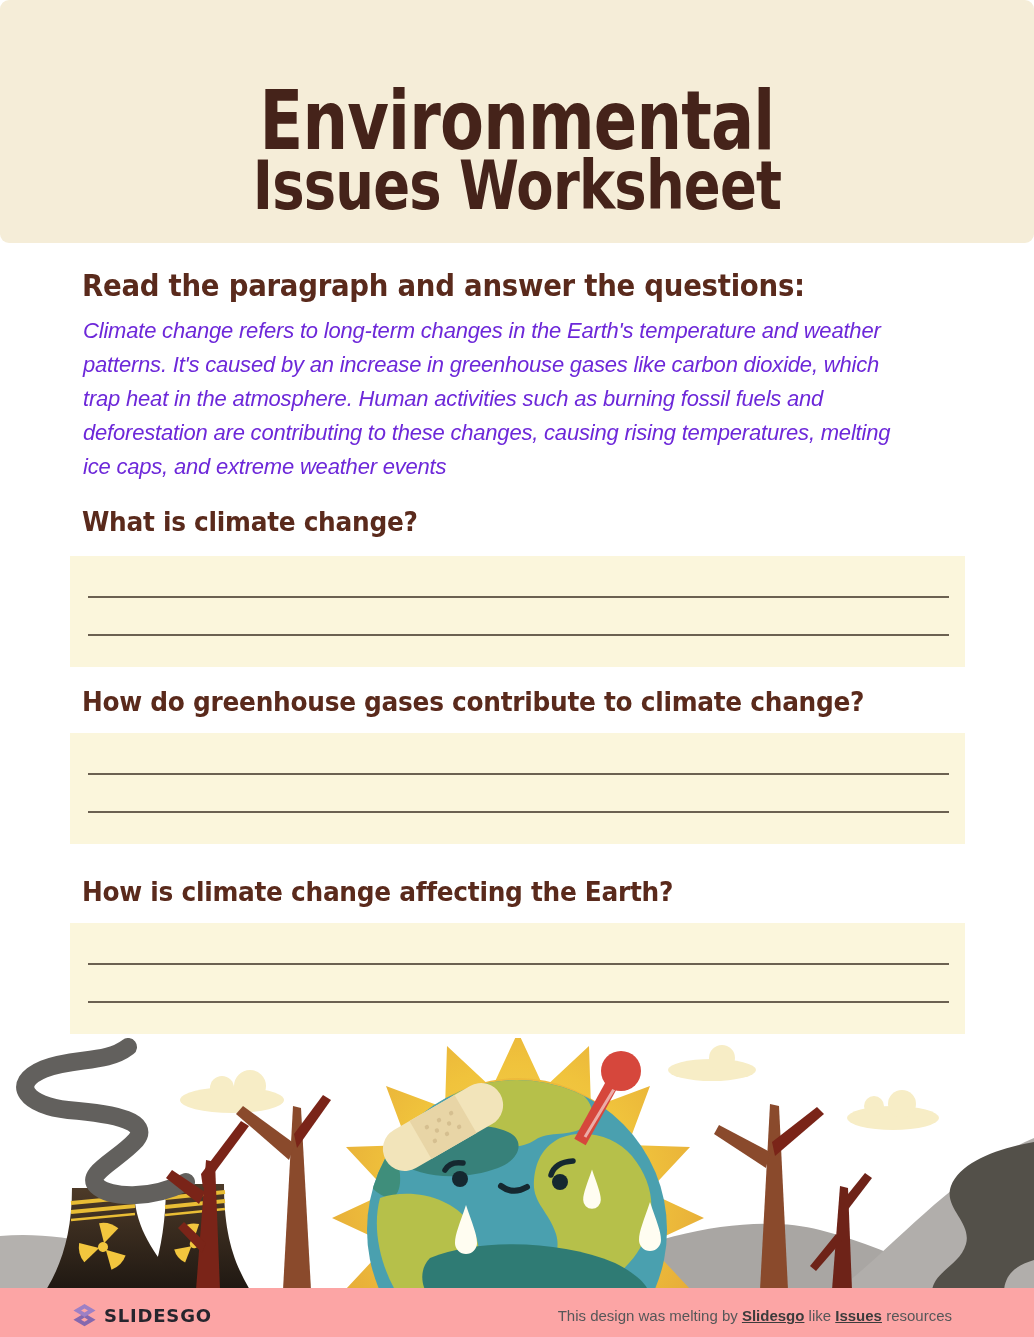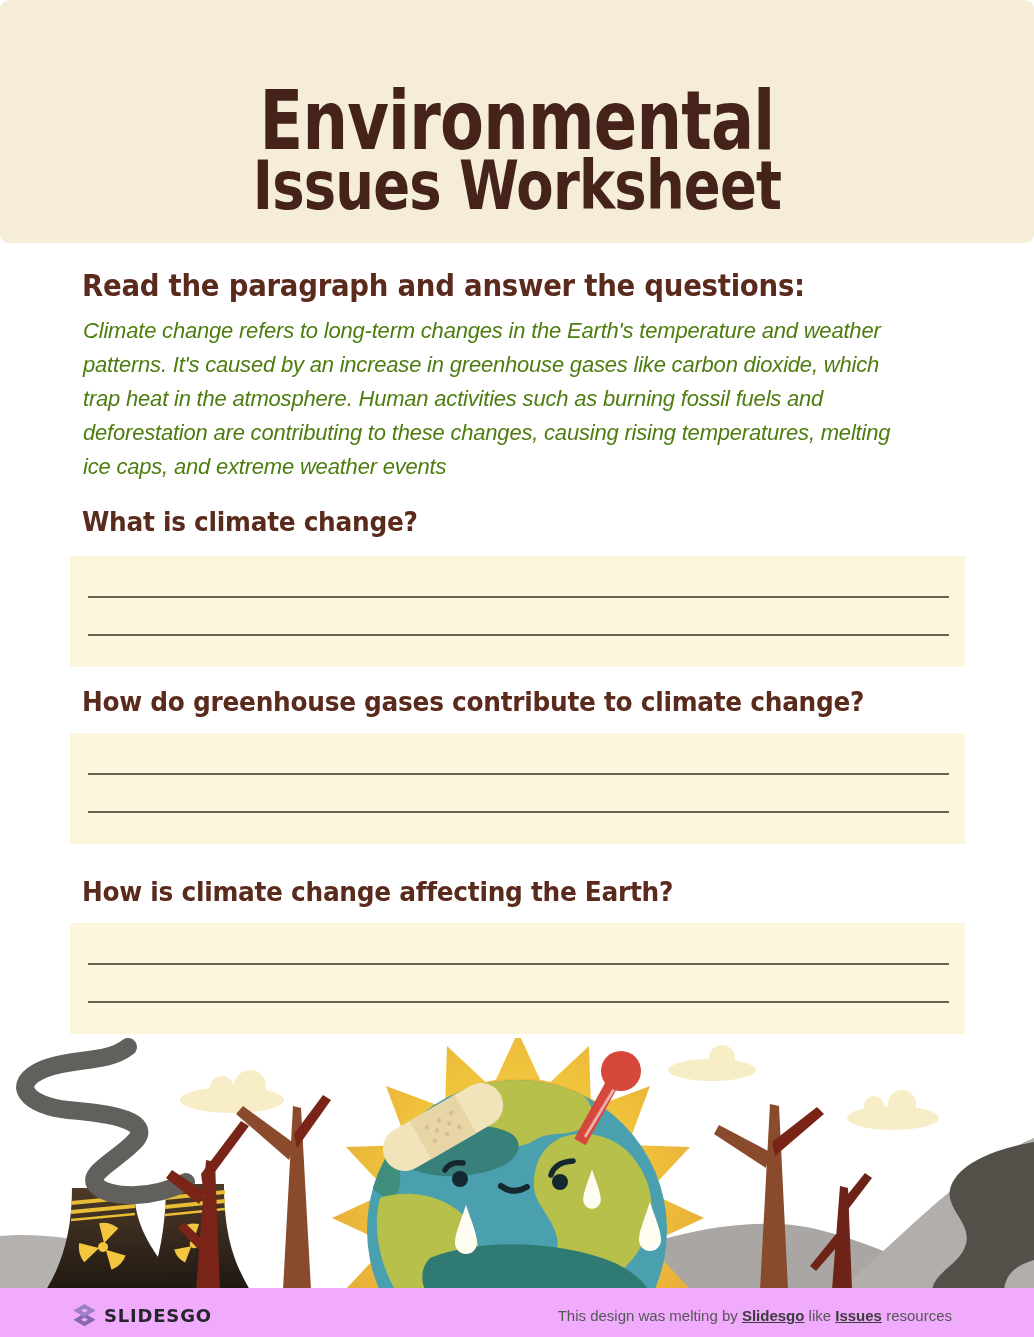--- a/index.html
+++ b/index.html
@@ -15,38 +15,38 @@
   .title-1{position:absolute;top:80px;left:0;width:100%;font-size:82px;
            transform:scaleX(.78);transform-origin:50% 0;letter-spacing:-1px;}
   .title-2{position:absolute;top:152px;left:0;width:100%;font-size:68px;
            transform:scaleX(.80);transform-origin:50% 0;letter-spacing:-1px;}
 
   
   .instr-heading{position:absolute;top:268px;left:82px;margin:0;font-size:30px;
                  font-weight:800;color:#5a2a1c;letter-spacing:-.3px;
                  font-family:"DejaVu Sans",sans-serif;transform:scaleX(.92);transform-origin:0 0;}
   .instr-par{position:absolute;top:314px;left:83px;width:838px;margin:0;
-             font-size:22px;line-height:34px;font-style:italic;color:#4d7c0f;
+             font-size:22px;line-height:34px;font-style:italic;color:#6d28d9;
              letter-spacing:-.2px;}
 
   
   .q-label{position:absolute;left:82px;margin:0;font-size:27px;font-weight:800;
            color:#5a2a1c;letter-spacing:-.3px;font-family:"DejaVu Sans",sans-serif;
            transform:scaleX(.92);transform-origin:0 0;white-space:nowrap;}
   #q1-label{top:506px;} #q2-label{top:686px;} #q3-label{top:876px;}
   .answer-box{position:absolute;left:70px;width:895px;height:111px;background:#fbf6dc;}
   #q1-box{top:556px;} #q2-box{top:733px;} #q3-box{top:923px;}
   .rule{position:absolute;left:18px;right:16px;height:0;border-top:2px solid #6b6151;}
   .rule.r1{top:40px;} .rule.r2{top:78px;}
 
   
   .illus{position:absolute;top:1038px;left:0;width:1034px;height:250px;display:block;}
 
   
-  .ws-footer{position:absolute;top:1288px;left:0;width:1034px;height:49px;background:#f0abfc;
+  .ws-footer{position:absolute;top:1288px;left:0;width:1034px;height:49px;background:#fca5a5;
              display:flex;align-items:center;justify-content:space-between;
              padding:6px 82px 0 72px;box-sizing:border-box;}
   .brand{display:flex;align-items:center;gap:7px;cursor:pointer;text-decoration:none;}
   .brand-text{font-size:18px;font-weight:bold;letter-spacing:.8px;color:#26252d;
               font-family:"DejaVu Sans",sans-serif;}
   .attribution{font-size:15px;color:#565758;}
   .attribution b{color:#3c3c3c;text-decoration:underline;cursor:pointer;}
 </style>
 </head>
 <body>

